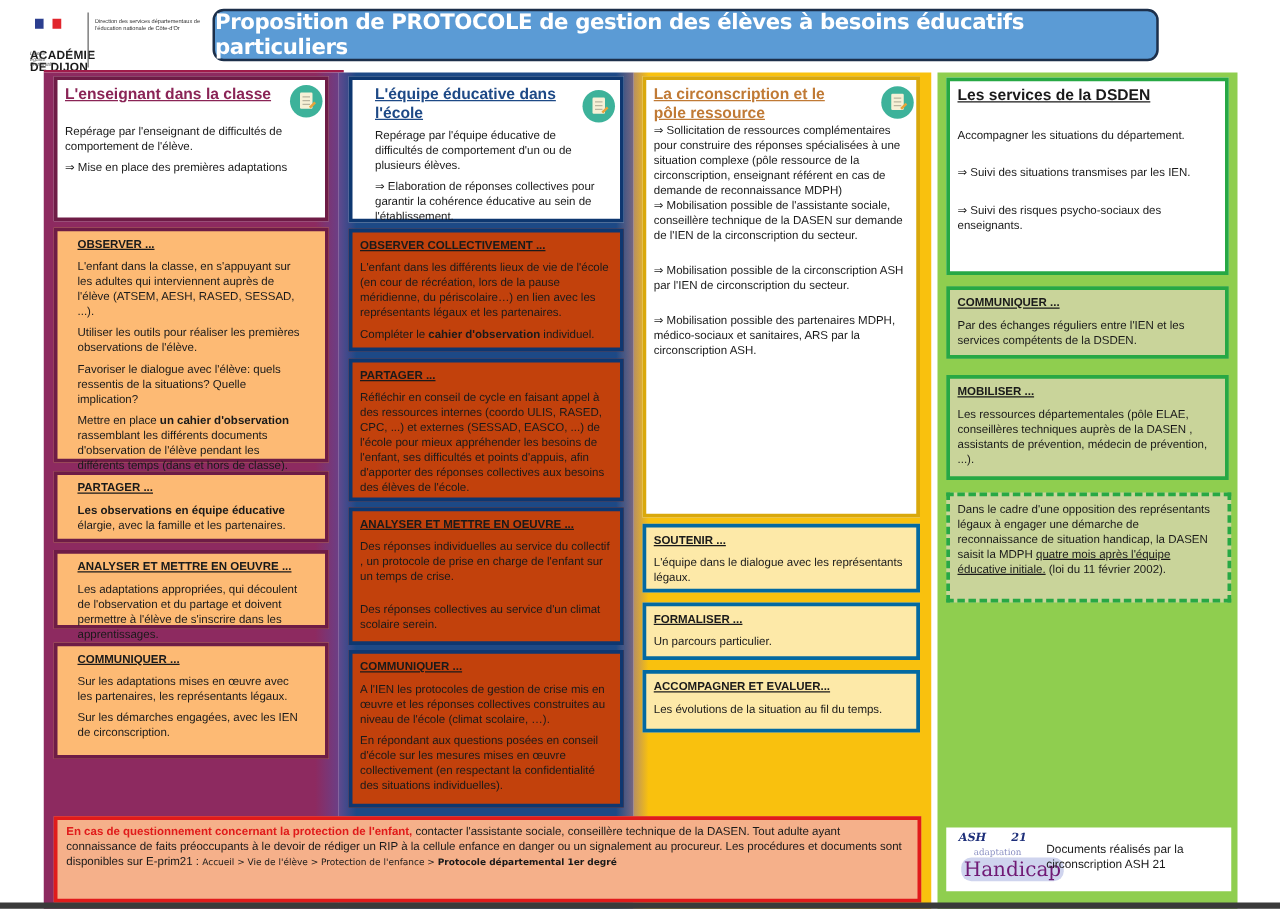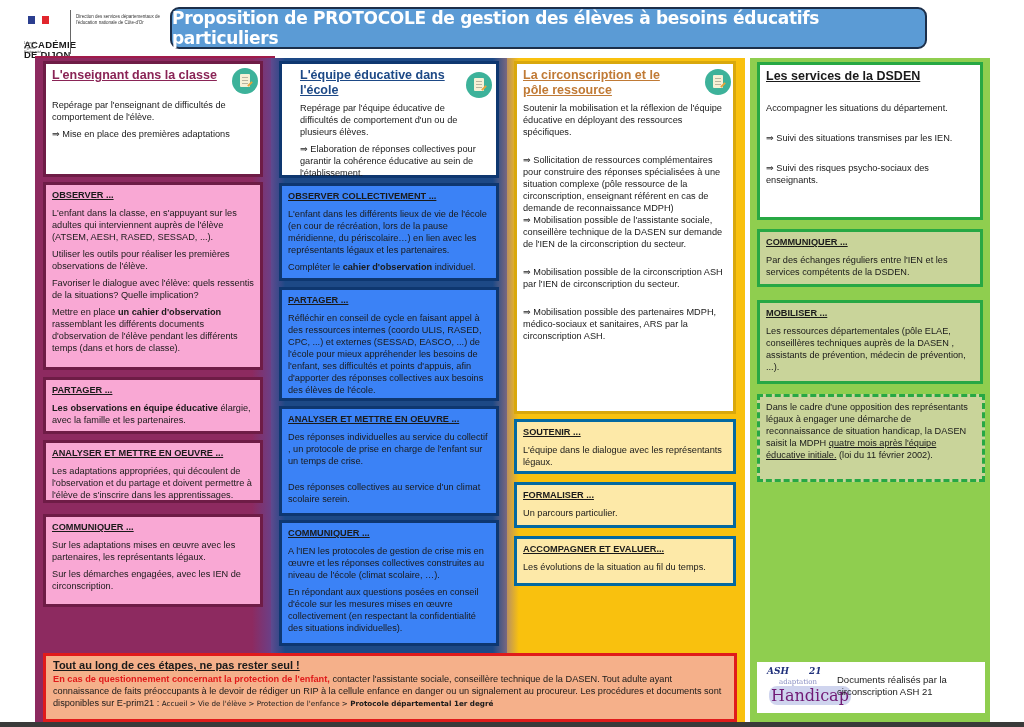--- a/index.html
+++ b/index.html
@@ -25,23 +25,23 @@
   .col2 { left:271px; width:236px; background:linear-gradient(to right,#5f4a8e 0%, #1d4986 6%, #1d4986 94%, #7a6880 100%); }
   .col3 { left:507px; width:238px; background:linear-gradient(to right,#b99160 0%, #f9c10e 5%, #f9c10e 100%); }
   .col4 { left:750px; width:240px; background:#8fce4f; }
 
   .box { position:absolute; box-sizing:border-box; font-size:9.2px; line-height:12px; }
   .box p { margin:0 0 5px 0; }
   .box .h { font-weight:bold; text-decoration:underline; margin-bottom:6px; display:block; }
   .box .ht { font-weight:bold; text-decoration:underline; font-size:12.5px; line-height:15px; display:block; }
   .box b { font-weight:bold; }
 
-  .c1 { background:#f9a8d4; border:3px solid #6e1c46; padding:4px 6px; }
+  .c1 { background:#fdba74; border:3px solid #6e1c46; padding:4px 16px; }
   .c1w { background:#ffffff; border:3px solid #6e1c46; padding:4px 6px; }
-  .c2 { background:#3b82f6; border:3px solid #0e3770; padding:4px 6px; }
+  .c2 { background:#c2410c; border:3px solid #0e3770; padding:4px 6px; }
   .c2w { background:#ffffff; border:3px solid #0e3770; padding:4px 18px; }
   .c3 { background:#fde9a8; border:3px solid #0369a1; padding:4px 6px; }
   .c3w { background:#ffffff; border:3px solid #d9a80c; padding:4px 6px; }
   .c4 { background:#c9d49a; border:3px solid #27a844; padding:4px 6px; }
   .c4w { background:#ffffff; border:3px solid #27a844; padding:4px 6px; }
   .c4d { background:#c9d49a; border:3px dashed #27a844; padding:4px 6px; }
 
   .t1 { color:#8a2456; }
   .t2 { color:#1d4986; }
   .t3 { color:#c07a35; }
@@ -159,21 +159,20 @@
   <p>Des réponses collectives au service d'un climat scolaire serein.</p>
 </div>
 <div class="box c2" style="left:279px; top:520px; width:220px; height:126px;">
   <span class="h">COMMUNIQUER ...</span>
   <p>A l'IEN les protocoles de gestion de crise mis en œuvre et les réponses collectives construites au niveau de l'école (climat scolaire, …).</p>
   <p>En répondant aux questions posées en conseil d'école sur les mesures mises en œuvre collectivement (en respectant la confidentialité des situations individuelles).</p>
 </div>
 
 <div class="box c3w" style="left:514px; top:61px; width:222px; height:353px;">
   <span class="ht t3" style="width:165px;">La circonscription et le pôle ressource</span>
-  <p style="margin-top:4px; margin-bottom:16px;">Soutenir la mobilisation et la réflexion de l'équipe éducative en déployant des ressources spécifiques.</p>
   <p style="margin-bottom:0;">⇒ Sollicitation de ressources complémentaires pour construire des réponses spécialisées à une situation complexe (pôle ressource de la circonscription, enseignant référent en cas de demande de reconnaissance MDPH)</p>
   <p style="margin-bottom:16px;">⇒ Mobilisation possible de l'assistante sociale, conseillère technique de la DASEN sur demande de l'IEN de la circonscription du secteur.</p>
   <p style="margin-bottom:16px;">⇒ Mobilisation possible de la circonscription ASH par l'IEN de circonscription du secteur.</p>
   <p>⇒ Mobilisation possible des partenaires MDPH, médico-sociaux et sanitaires, ARS par la circonscription ASH.</p>
   <div class="icon-circle" style="left:188px; top:5px;">
       <div class="doc">
         <i style="top:3px"></i>
         <i style="top:6px"></i>
         <i style="top:9px"></i>
       </div>
@@ -206,21 +205,20 @@
 </div>
 <div class="box c4" style="left:757px; top:300px; width:226px; height:84px;">
   <span class="h">MOBILISER ...</span>
   <p>Les ressources départementales (pôle ELAE, conseillères techniques auprès de la DASEN , assistants de prévention, médecin de prévention, ...).</p>
 </div>
 <div class="box c4d" style="left:757px; top:394px; width:228px; height:88px;">
   <p><span>Dans le cadre d'une opposition des représentants légaux à engager une démarche de reconnaissance de situation handicap, la DASEN saisit la MDPH </span><u>quatre mois après l'équipe éducative initiale.</u><span> (loi du 11 février 2002).</span></p>
 </div>
 
 <div class="abs alert">
-  <span class="h">Tout au long de ces étapes, ne pas rester seul !</span>
   <span class="red">En cas de questionnement concernant la protection de l'enfant,</span><span> contacter l'assistante sociale, conseillère technique de la DASEN. Tout adulte ayant connaissance de faits préoccupants à le devoir de rédiger un RIP à la cellule enfance en danger ou un signalement au procureur. Les procédures et documents sont disponibles sur E-prim21 : </span><span class="small"><span>Accueil &gt; Vie de l'élève &gt; Protection de l'enfance &gt; </span><b>Protocole départemental 1er degré</b></span>
 </div>
 
 <div class="abs ash-box">
   <div class="ash-logo">
     <span class="a">ASH</span>
     <span class="n">21</span>
     <span class="ad">adaptation</span>
     <span class="hd">Handicap</span>
   </div>

